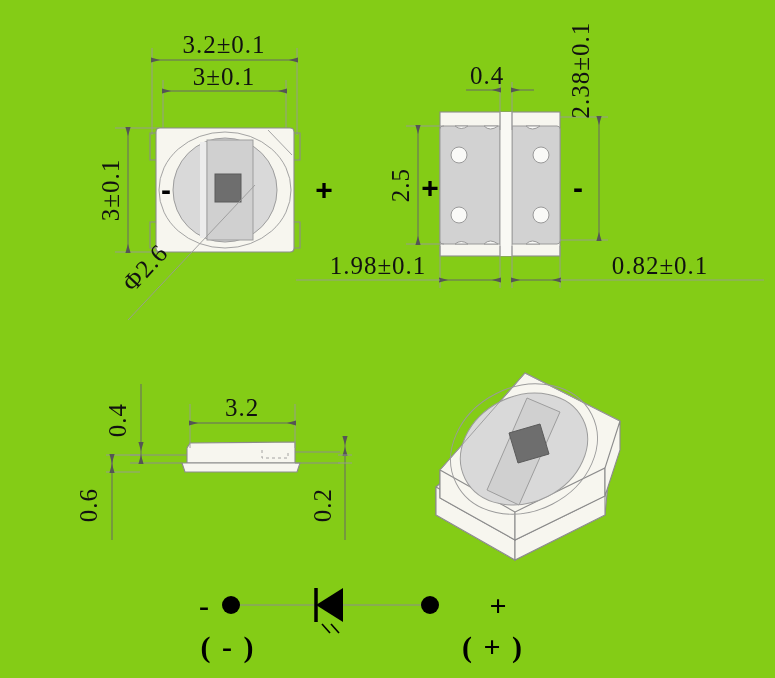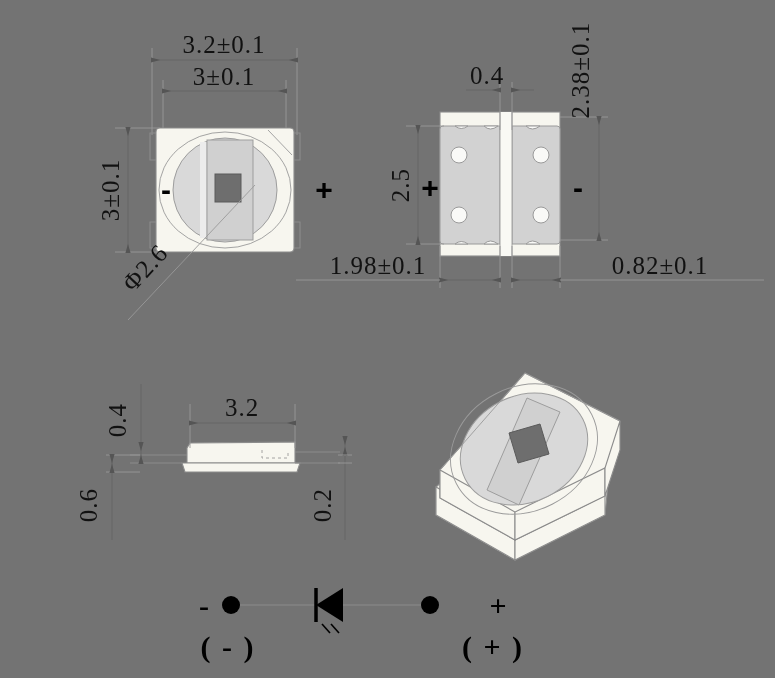--- a/index.html
+++ b/index.html
@@ -7,21 +7,21 @@
     padding: 0;
     background: #ffffff;
   }
   body {
     font-family: "Liberation Serif", "DejaVu Serif", serif;
   }
   #sheet {
     position: relative;
     width: 775px;
     height: 678px;
-    background: #737373;
+    background: #84cc16;
     overflow: hidden;
   }
   #sheet svg {
     display: block;
   }
   .dim-text {
     font-family: "Liberation Serif", "DejaVu Serif", serif;
     font-size: 25px;
     fill: #111111;
     letter-spacing: 1px;

